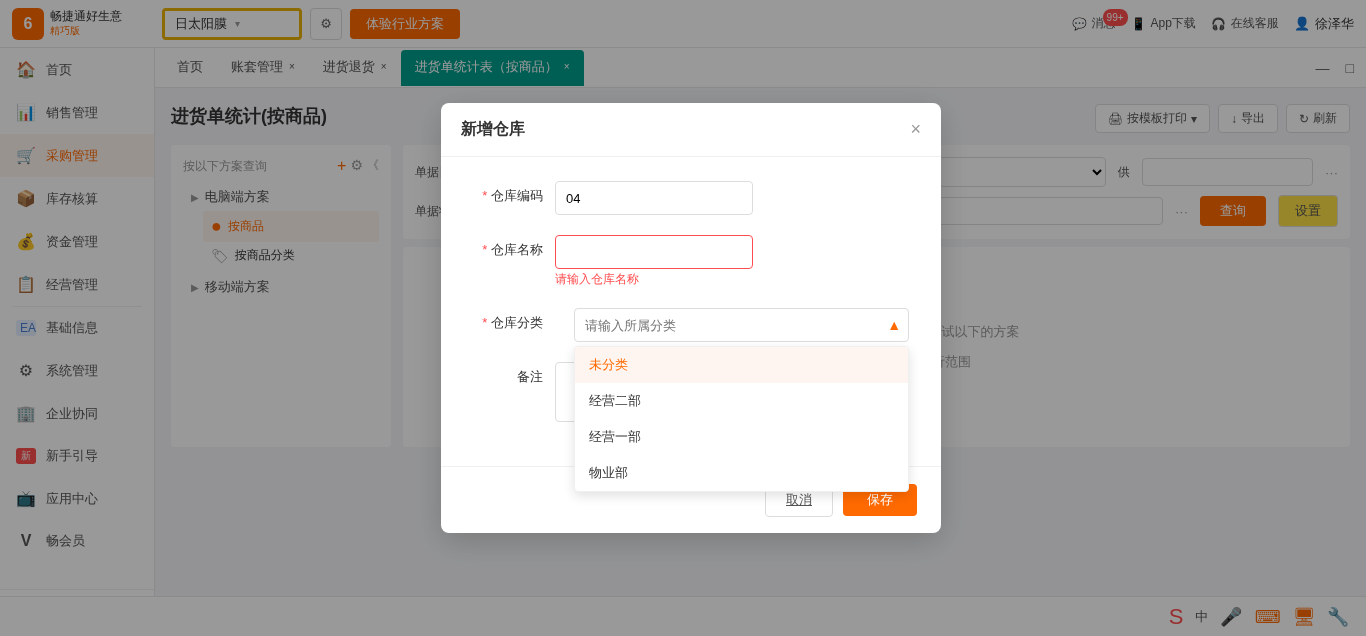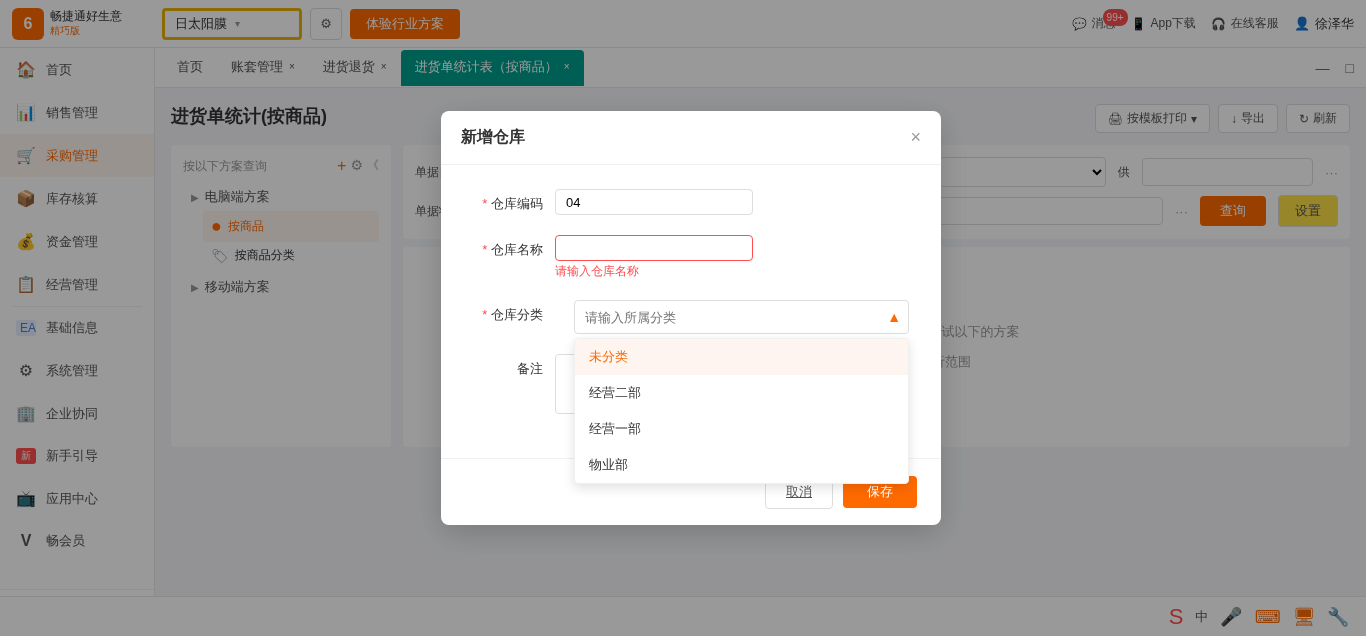--- a/index.html
+++ b/index.html
@@ -197,21 +197,21 @@
 
     .form-row {
       display: flex; align-items: flex-start; gap: 12px; margin-bottom: 20px;
     }
     .form-label {
       min-width: 70px; color: #333; font-size: 13px; padding-top: 6px;
       text-align: right;
     }
     .required-star { color: #ff4d4f; }
     .form-input {
-      flex: 1; height: 26px; border: 1px solid #ddd; border-radius: 4px;
+      flex: 1; height: 34px; border: 1px solid #ddd; border-radius: 4px;
       padding: 0 10px; font-size: 13px; outline: none;
     }
     .form-input.error { border-color: #ff4d4f; }
     .error-msg { color: #ff4d4f; font-size: 12px; margin-top: 2px; }
     .form-input-wrap { flex: 1; position: relative; }
 
     .category-input-wrap {
       flex: 1; position: relative;
     }
     .category-input {

